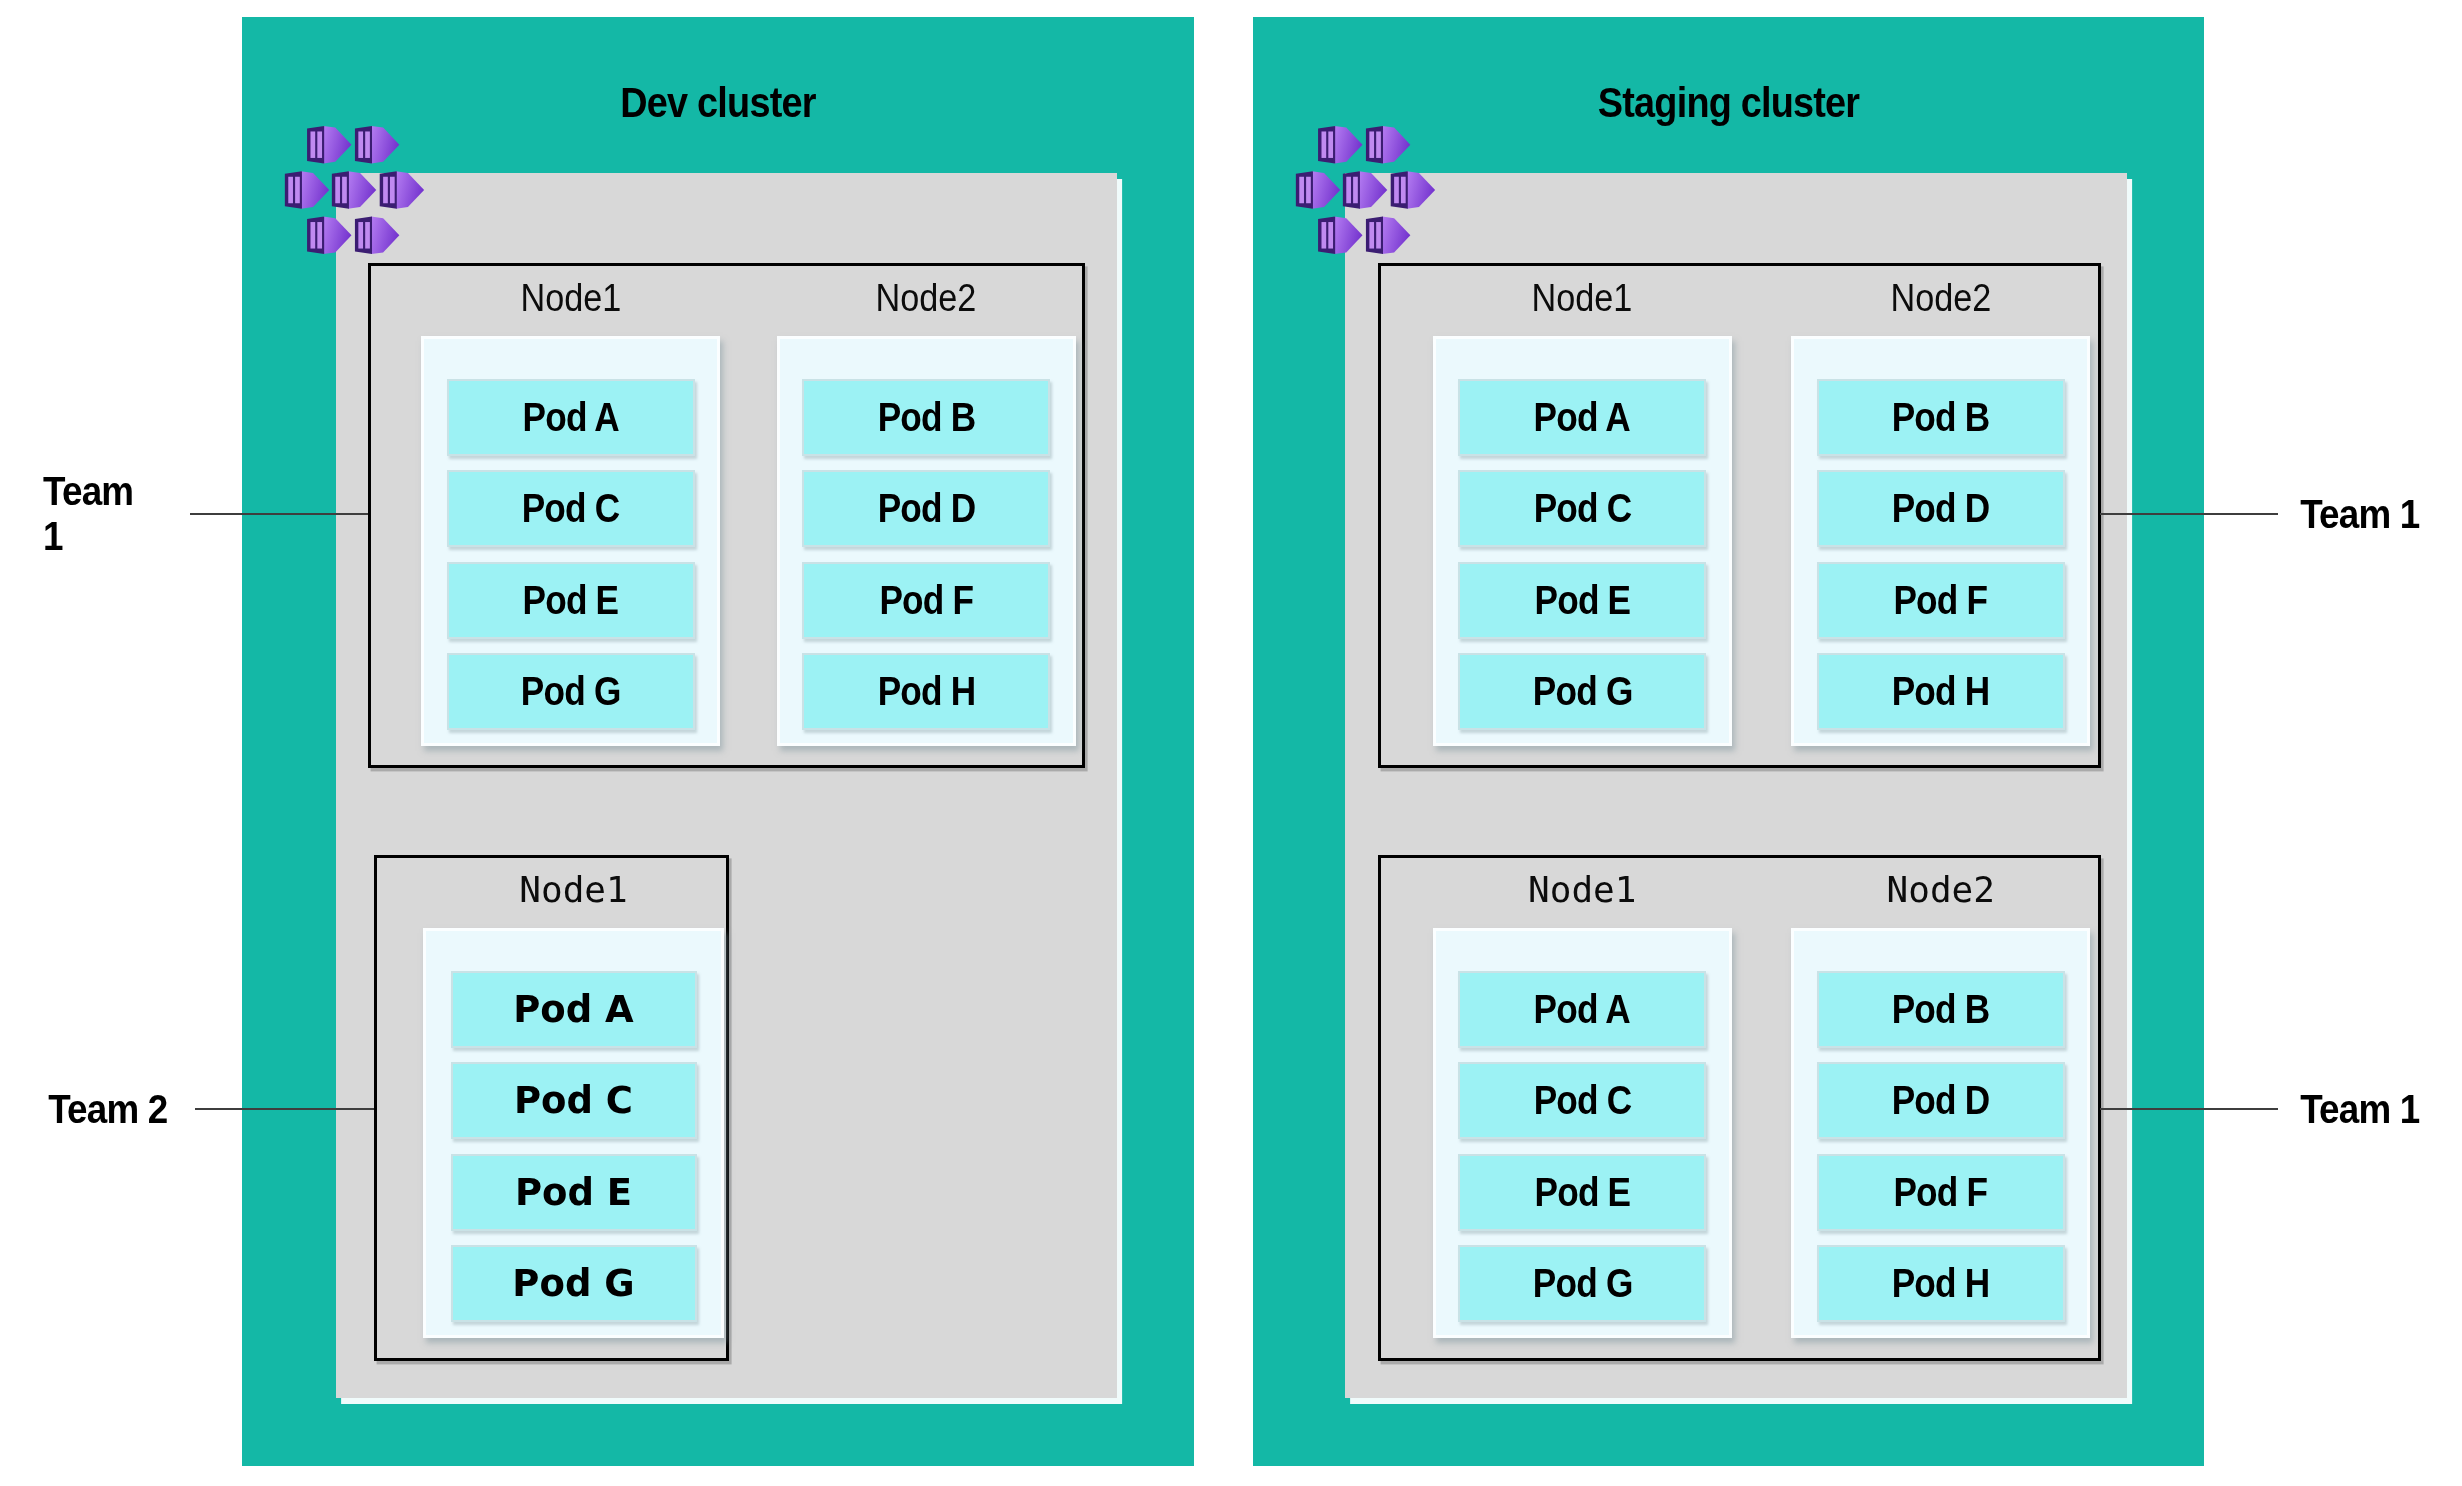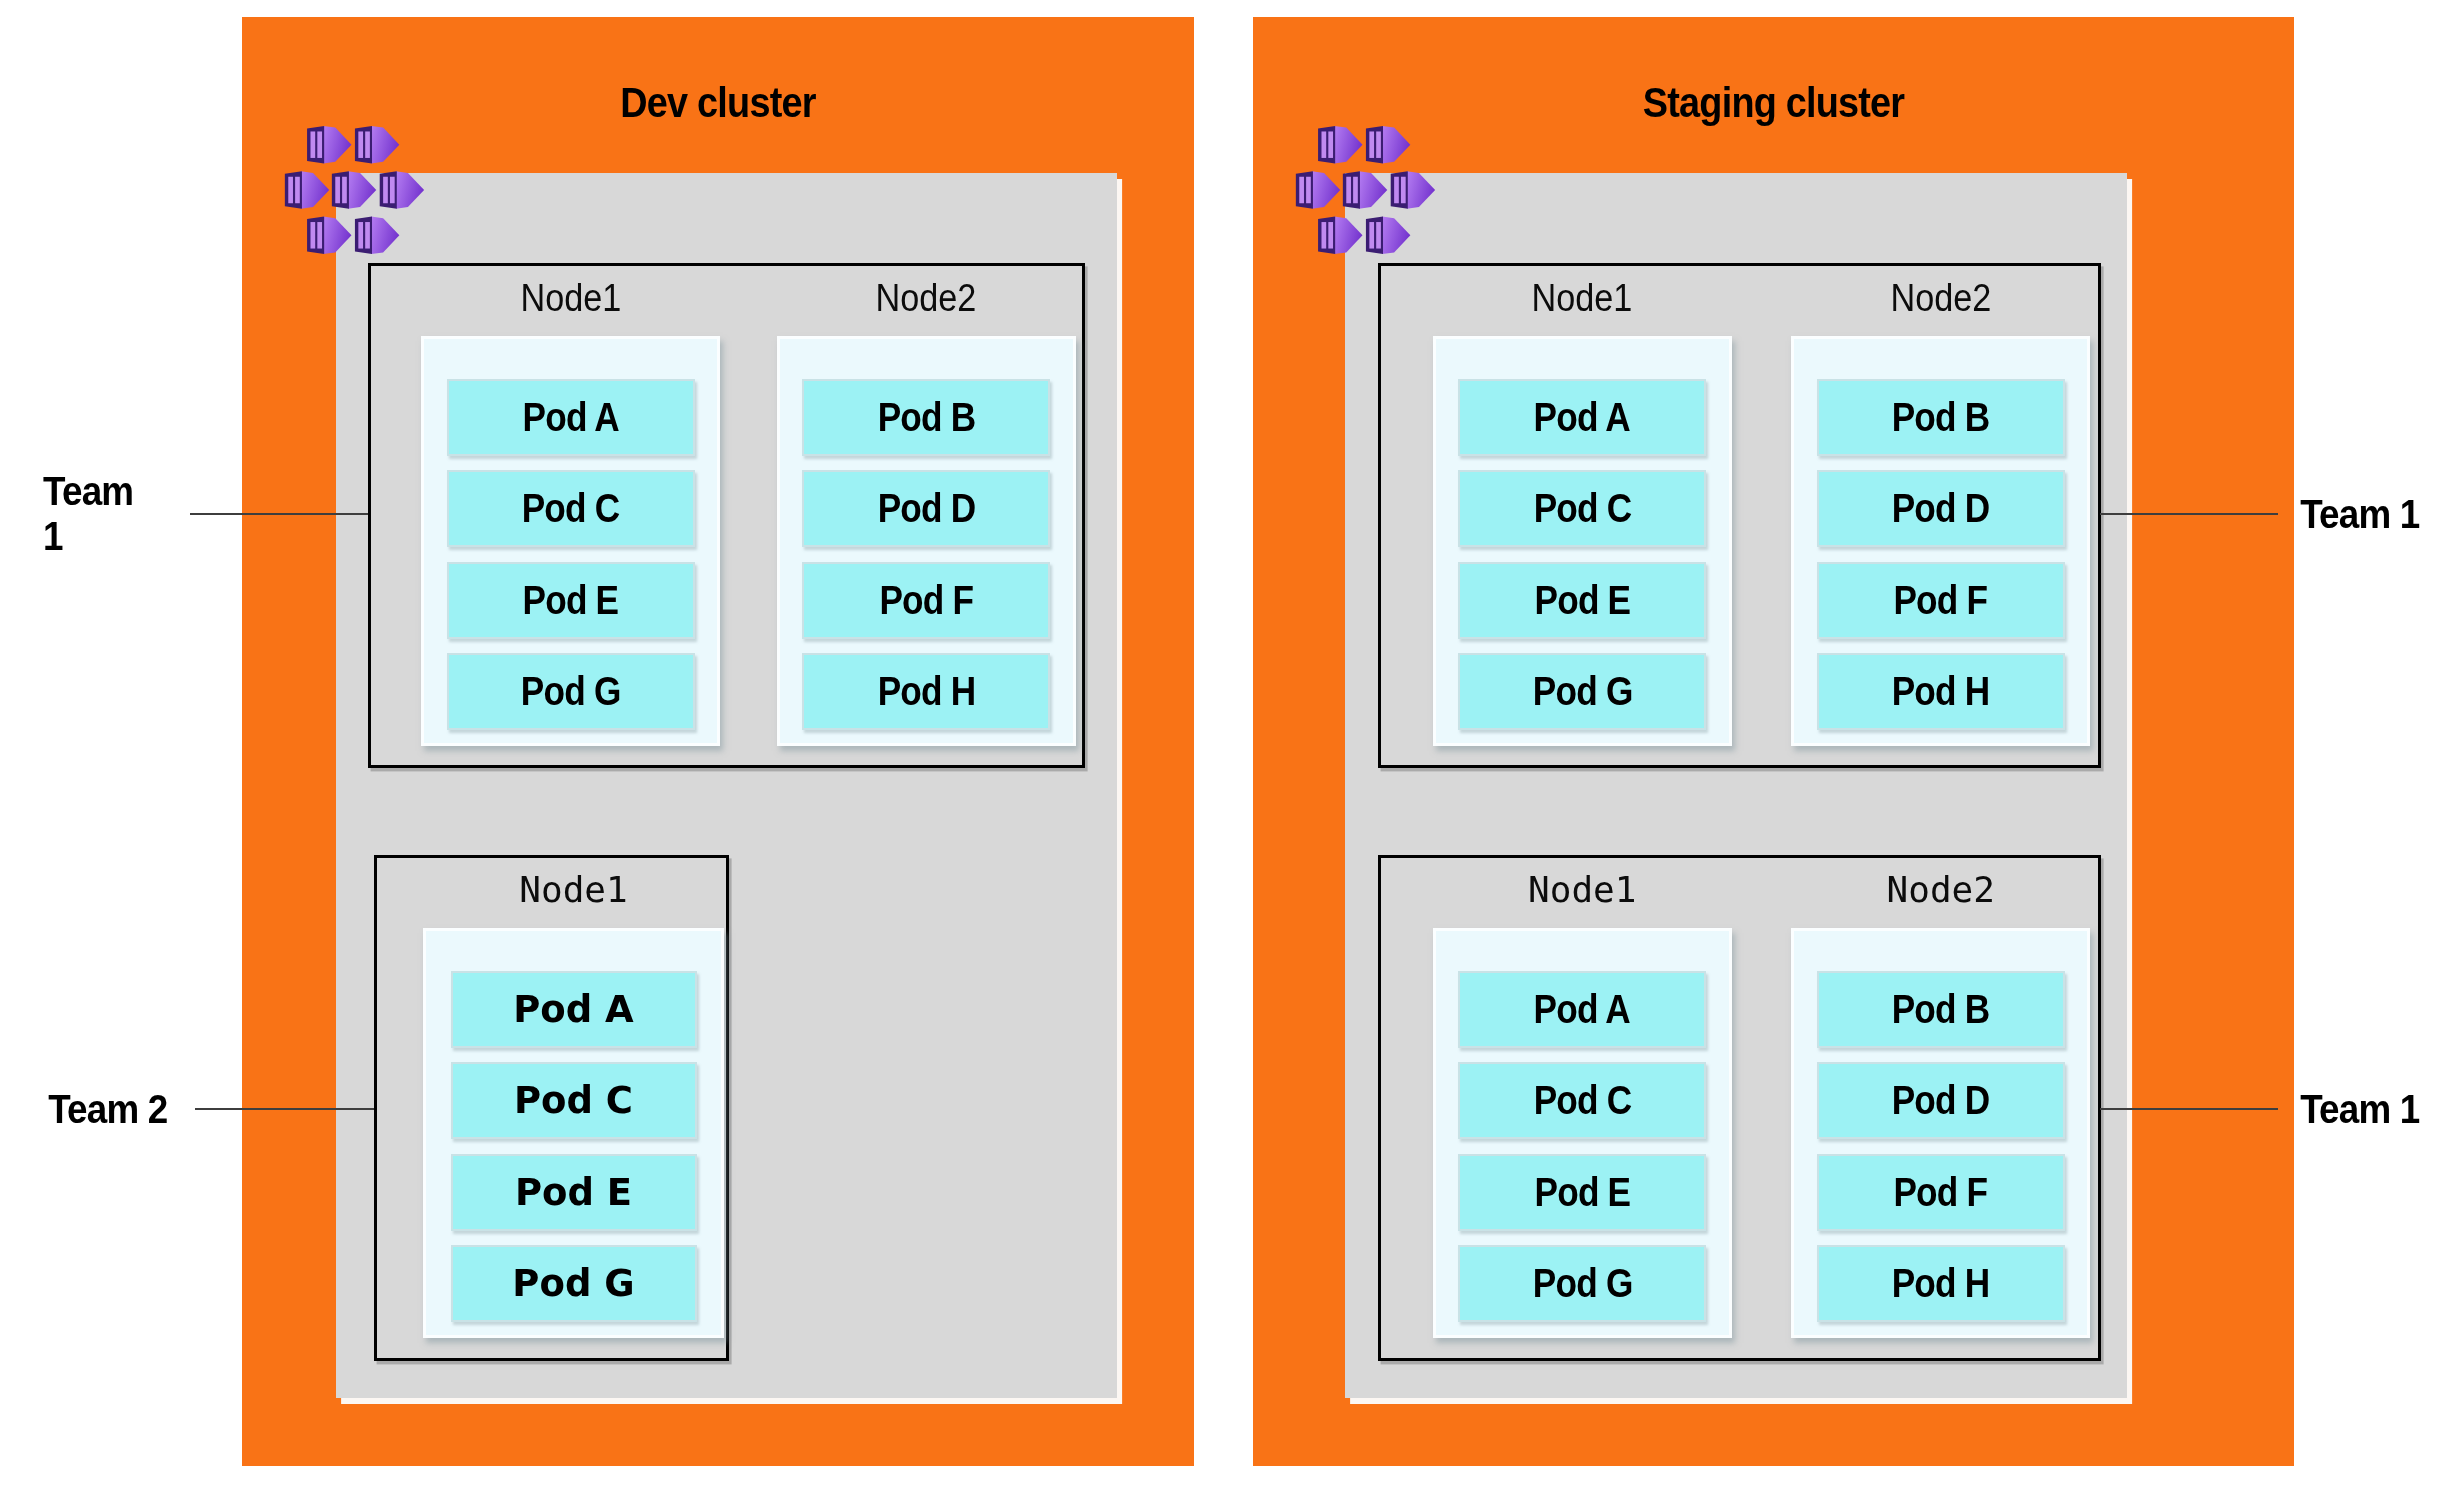--- a/index.html
+++ b/index.html
@@ -1,21 +1,21 @@
 <!DOCTYPE html>
 <html style="font-size:13.7px"><head>
 <meta charset="utf-8">
 <style>
   html,body{margin:0;padding:0;}
   body{
     width:2462px;height:1486px;position:relative;background:#ffffff;
     font-family:"Liberation Sans",sans-serif;color:#000;
     overflow:hidden;
   }
-  .cluster{position:absolute;top:17px;height:1449px;background:#f97316;}
+  .cluster{position:absolute;top:17px;height:1449px;background:#14b8a6;}
   .cluster-title{
     position:absolute;top:61px;left:0;right:0;text-align:center;
     font-size:43px;font-weight:bold;letter-spacing:-0.9px;
   }
   .cluster-title span{display:inline-block;transform:scaleX(.88);}
   .inner{position:absolute;background:#d8d8d8;
     box-shadow:5.1px 6px 0 rgba(252,254,255,.95);}
   .aks-icon{position:absolute;left:42px;top:108px;}
   .node-box{
     position:absolute;border:3.4px solid #000;box-sizing:border-box;
@@ -136,21 +136,21 @@
             <span>Pod E</span>
           </div>
         <div class="pod">
             <span>Pod G</span>
           </div>
       </div>
     </div>
   </div>
 </section>
 
-<section class="cluster" style="left:1253px;width:1041px;">
+<section class="cluster" style="left:1253px;width:951px;">
   <div class="cluster-title"><span>Staging cluster</span></div>
   <div class="inner" style="left:92px;top:156px;width:782px;height:1225px;"></div>
 
   <svg class="aks-icon" width="141" height="130" viewBox="0 0 165 152">
     <use href="#aks-unit" x="26" y="0" width="54" height="46"></use>
     <use href="#aks-unit" x="82" y="0" width="54" height="46"></use>
     <use href="#aks-unit" x="0" y="53" width="54" height="46"></use>
     <use href="#aks-unit" x="55" y="53" width="54" height="46"></use>
     <use href="#aks-unit" x="111" y="53" width="54" height="46"></use>
     <use href="#aks-unit" x="26" y="106" width="54" height="46"></use>

